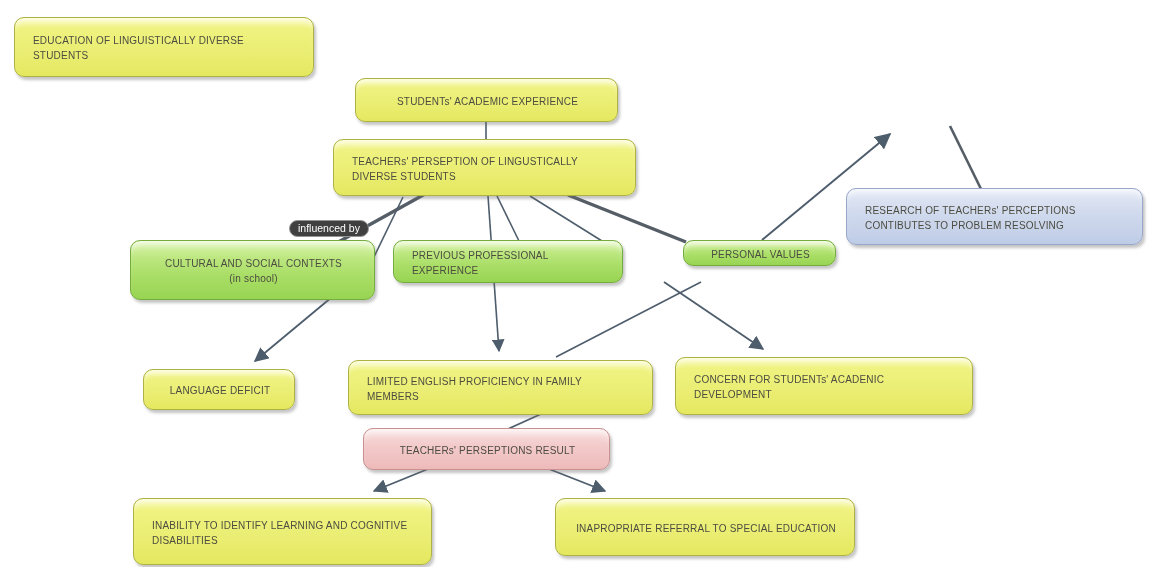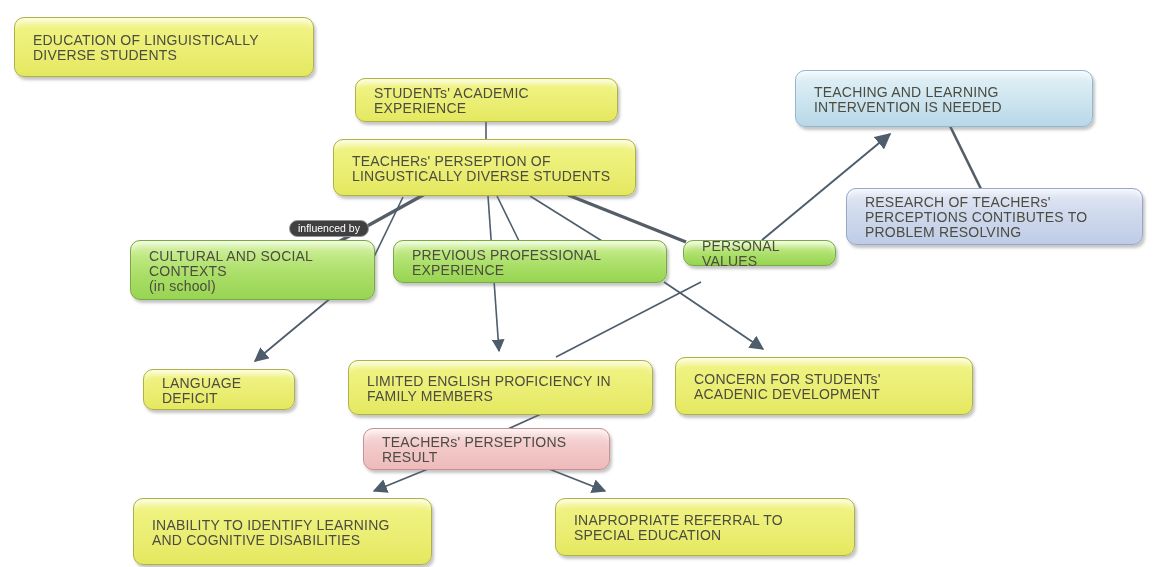--- a/index.html
+++ b/index.html
@@ -5,22 +5,23 @@
   html,body{margin:0;padding:0;background:#ffffff;}
   .canvas{
     position:relative;width:1154px;height:567px;background:#ffffff;overflow:hidden;
     font-family:"Liberation Sans", sans-serif;
   }
   .edges{position:absolute;left:0;top:0;z-index:0;}
   .node{
     position:absolute;z-index:1;box-sizing:border-box;
     display:flex;flex-direction:column;justify-content:center;
     padding:2px 16px 0 18px;border-radius:10px;
-    font-size:14px;line-height:15px;color:#4c4c40;letter-spacing:.2px;
+    font-size:10px;line-height:15px;color:#4c4c40;letter-spacing:.2px;
     box-shadow:2px 3px 3px rgba(110,110,110,.40), inset 0 8px 7px -5px rgba(255,255,255,.85);
+    align-items:center;
   }
   .node span{display:block;}
   .y{background:linear-gradient(180deg,#f7f9ac 0%,#eff27f 18%,#ebee74 55%,#e4e85f 100%);border:1px solid #aeb243;}
   .g{background:linear-gradient(180deg,#dcf4b0 0%,#bce77f 30%,#a9de66 60%,#98d453 100%);border:1px solid #74ad3d;}
   .b{background:linear-gradient(180deg,#e4f2f8 0%,#d3e8f1 40%,#b8d8e8 100%);border:1px solid #8fb9cf;}
   .p{background:linear-gradient(180deg,#e4e9f5 0%,#d2dbee 40%,#becce6 100%);border:1px solid #97a6c9;}
   .pk{background:linear-gradient(180deg,#f9e1e1 0%,#f3cbcb 40%,#eebaba 100%);border:1px solid #c89090;}
   .edge-label{
     position:absolute;z-index:2;left:289px;top:220px;
     background:#404040;border:1px solid #949494;border-radius:9px;
@@ -60,34 +61,31 @@
   </div>
 
   <div class="node y" style="left:355px;top:78px;width:263px;height:44px">
     <span>STUDENTs' ACADEMIC  EXPERIENCE</span>
   </div>
 
   <div class="node y" style="left:333px;top:139px;width:303px;height:57px">
     <span>TEACHERs' PERSEPTION OF LINGUSTICALLY DIVERSE STUDENTS</span>
   </div>
 
-  <div class="node b" style="left:795px;top:70px;width:298px;height:57px">
-    <span>TEACHING AND LEARNING INTERVENTION IS NEEDED</span>
-  </div>
 
   <div class="node p" style="left:846px;top:188px;width:297px;height:57px">
     <span>RESEARCH OF TEACHERs' PERCEPTIONS CONTIBUTES TO PROBLEM RESOLVING</span>
   </div>
 
   <div class="node g" style="left:130px;top:240px;width:245px;height:60px">
     <span>CULTURAL AND SOCIAL CONTEXTS</span>
     <span>(in school)</span>
   </div>
 
-  <div class="node g" style="left:393px;top:240px;width:274px;height:43px">
+  <div class="node g" style="left:393px;top:240px;width:230px;height:43px">
     <span>PREVIOUS PROFESSIONAL EXPERIENCE</span>
   </div>
 
   <div class="node g" style="left:683px;top:240px;width:153px;height:26px">
     <span>PERSONAL VALUES</span>
   </div>
 
   <div class="node y" style="left:143px;top:369px;width:152px;height:41px">
     <span>LANGUAGE DEFICIT</span>
   </div>

